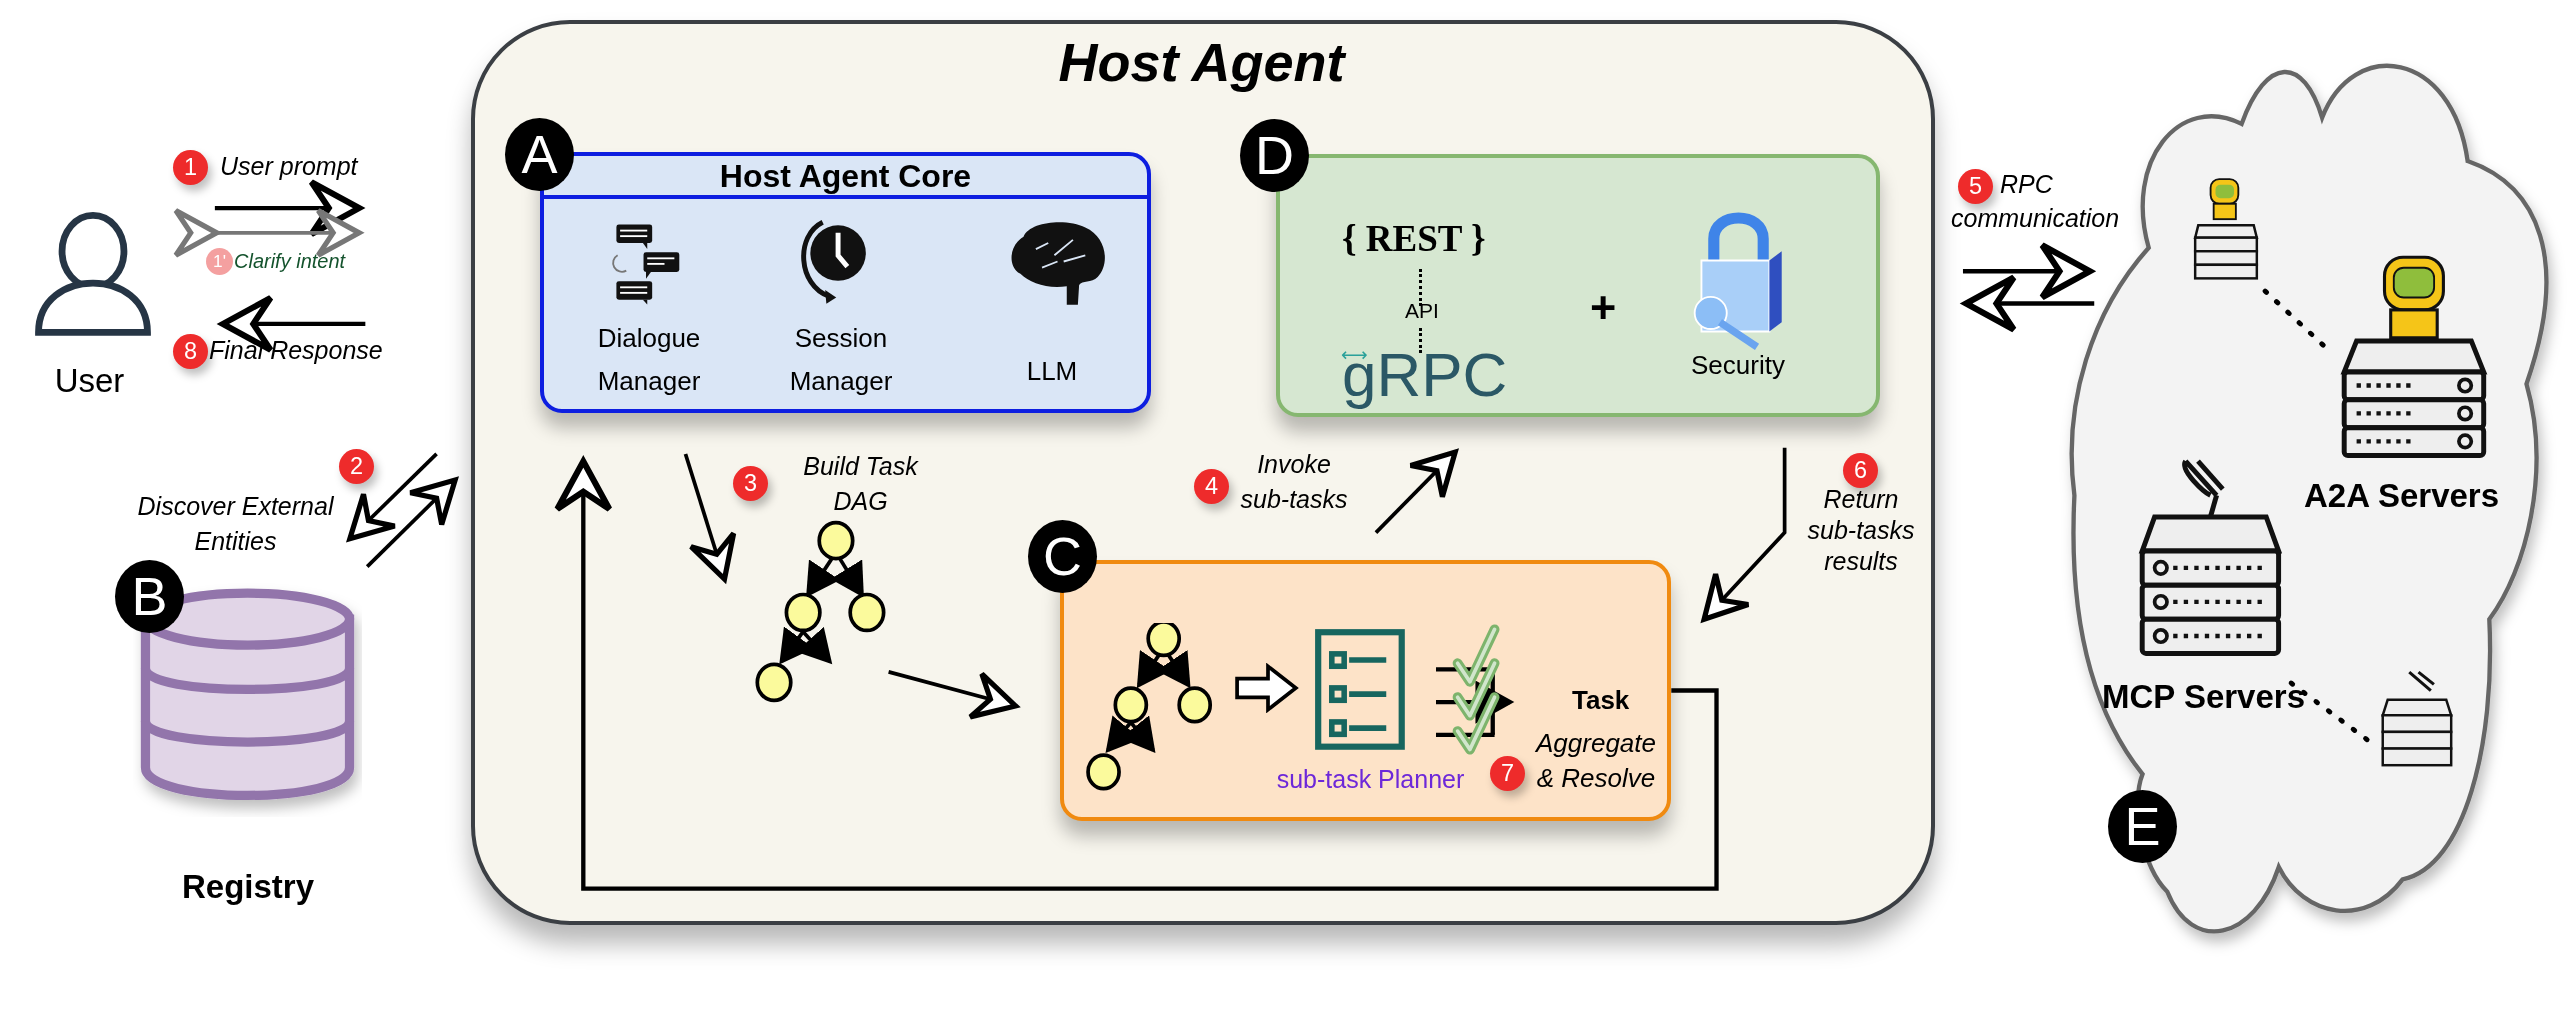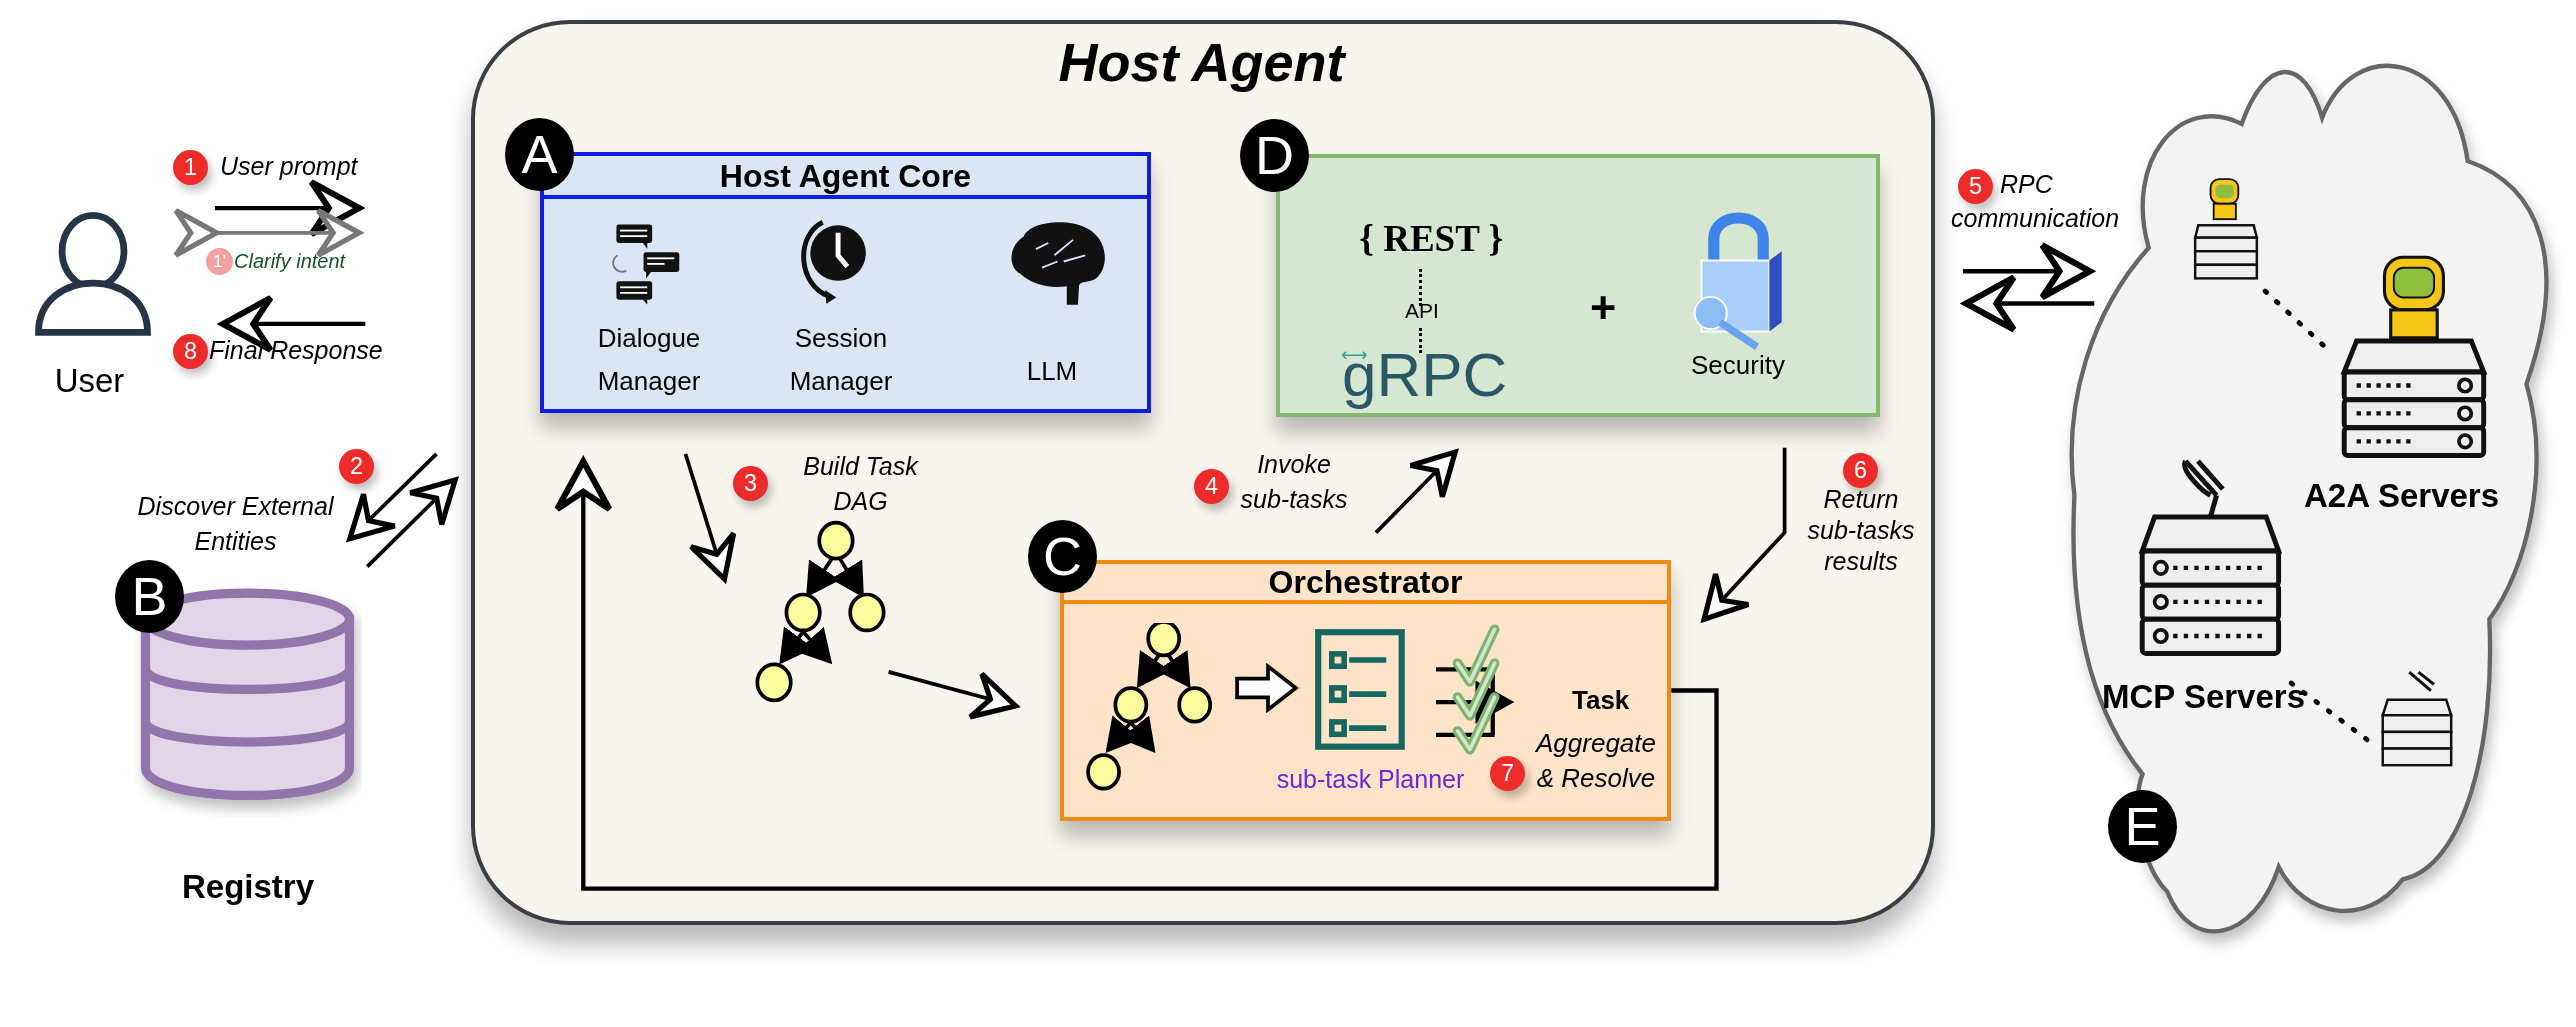--- a/index.html
+++ b/index.html
@@ -5,21 +5,21 @@
   html, body { margin:0; padding:0; background:#ffffff; }
   body { width:2576px; height:1028px; position:relative; overflow:hidden;
          font-family:"Liberation Sans", sans-serif; color:#000; }
   .abs { position:absolute; }
   svg.layer { position:absolute; left:0; top:0; }
   .host-box { position:absolute; left:471px; top:20px; width:1464px; height:905px;
               background:#f7f5ed; border:4.3px solid #3b3f44; border-radius:99px;
               box-shadow:0 18.6px 25px rgba(0,0,0,0.28); box-sizing:border-box; }
   .host-title { position:absolute; left:991px; top:31px; width:421px; text-align:center;
                 font-size:54px; font-weight:bold; font-style:italic; }
-  .panel { position:absolute; box-sizing:border-box; box-shadow:0 15px 18.6px rgba(0,0,0,0.25); }
+  .panel { position:absolute; box-sizing:border-box; box-shadow:0 15px 18.6px rgba(0,0,0,0.25);border-radius:22px; }
   .panel .hdr { position:absolute; left:0; right:0; top:0; text-align:center;
                 font-weight:bold; font-size:32px; box-sizing:border-box; }
   .panel-a { left:540px; top:152px; width:611px; height:261px; background:#dae6f6; border:4.3px solid #0d1ee0; }
   .panel-a .hdr { height:43px; line-height:40px; border-bottom:4.3px solid #0d1ee0; }
   .panel-d { left:1276px; top:154px; width:604px; height:263px; background:#d6e7d1; border:4.3px solid #86b770; }
   .panel-d .hdr { height:45px; line-height:42px; border-bottom:4.3px solid #86b770; }
   .panel-c { left:1060px; top:560px; width:611px; height:261px; background:#fde3c8; border:4.3px solid #f08a10; }
   .panel-c .hdr { height:40px; line-height:37px; border-bottom:4.3px solid #f08a10; }
   .letter-badge { position:absolute; width:69px; height:73px; border-radius:50%; background:#000;
                   color:#fff; font-size:54px; text-align:center; line-height:73px; }
@@ -164,40 +164,39 @@
   </div>
   <div class="comp-label" style="left:229px;top:161px;width:136px">
     <div>Session</div>
     <div>Manager</div>
   </div>
   <div class="comp-label" style="left:446px;top:194px;width:124px">LLM</div>
 </div>
 <div class="letter-badge" style="left:505px;top:118px">A</div>
 
 <div class="panel panel-d">
-  <div class="abs" style="left:62px;top:59px;width:161px;text-align:right;font-family:'Liberation Serif',serif;font-weight:bold;font-size:37px">{ REST }</div>
+  <div class="abs" style="left:62px;top:59px;width:161px;text-align:left;font-family:'Liberation Serif',serif;font-weight:bold;font-size:37px">{ REST }</div>
   <div class="abs" style="left:139px;top:111px;width:5px;height:37px;border-left:3.7px dotted #000"></div>
   <div class="abs" style="left:111px;top:141px;width:62px;text-align:center;font-size:21px">API</div>
   <div class="abs" style="left:139px;top:170px;width:5px;height:25px;border-left:3.7px dotted #000"></div>
   <div class="abs" style="left:62px;top:186px;width:161px;text-align:center;font-size:62px;color:#2b5866;line-height:62px">gRPC</div>
   <div class="abs" style="left:61px;top:186px;font-size:18.6px;color:#2aa19a">⟷</div>
   <div class="abs" style="left:310px;top:124px;font-size:45px;font-weight:bold">+</div>
   <svg class="abs" style="left:409px;top:50px" width="99" height="142" viewBox="0 0 160 230">
     <path d="M40,90 L40,50 C40,5 120,5 120,50 L120,90" fill="none" stroke="#3f84e8" stroke-width="18"></path>
     <path d="M20,85 L130,85 L130,200 L20,200 Z" fill="#a9cff8" stroke="#fff" stroke-width="3"></path>
     <path d="M130,85 L150,70 L150,185 L130,200 Z" fill="#2f4fc0"></path>
     <circle cx="35" cy="170" r="26" fill="#8cbef6" stroke="#fff" stroke-width="3"></circle>
     <path d="M50,185 L110,225" stroke="#6aa4ef" stroke-width="12"></path>
   </svg>
   <div class="abs" style="left:396px;top:192px;width:124px;text-align:center;font-size:26px">Security</div>
 </div>
 <div class="letter-badge" style="left:1240px;top:119px">D</div>
 
 <div class="panel panel-c">
-  <div class="hdr">Orchestrator</div>
   <svg class="abs" style="left:15.5px;top:59px" width="155" height="180" viewBox="0 0 250 290">
     <g stroke="#000" stroke-width="6" fill="#fbfa9c">
       <line x1="135" y1="40" x2="95" y2="100" marker-end="url(#solidArrow)"></line>
       <line x1="135" y1="40" x2="175" y2="100" marker-end="url(#solidArrow)"></line>
       <line x1="82" y1="160" x2="45" y2="205" marker-end="url(#solidArrow)"></line>
       <line x1="82" y1="160" x2="118" y2="205" marker-end="url(#solidArrow)"></line>
       <ellipse cx="135" cy="25" rx="25" ry="27"></ellipse>
       <ellipse cx="82" cy="132" rx="25" ry="27"></ellipse>
       <ellipse cx="185" cy="132" rx="25" ry="27"></ellipse>
       <ellipse cx="38" cy="240" rx="25" ry="27"></ellipse>

